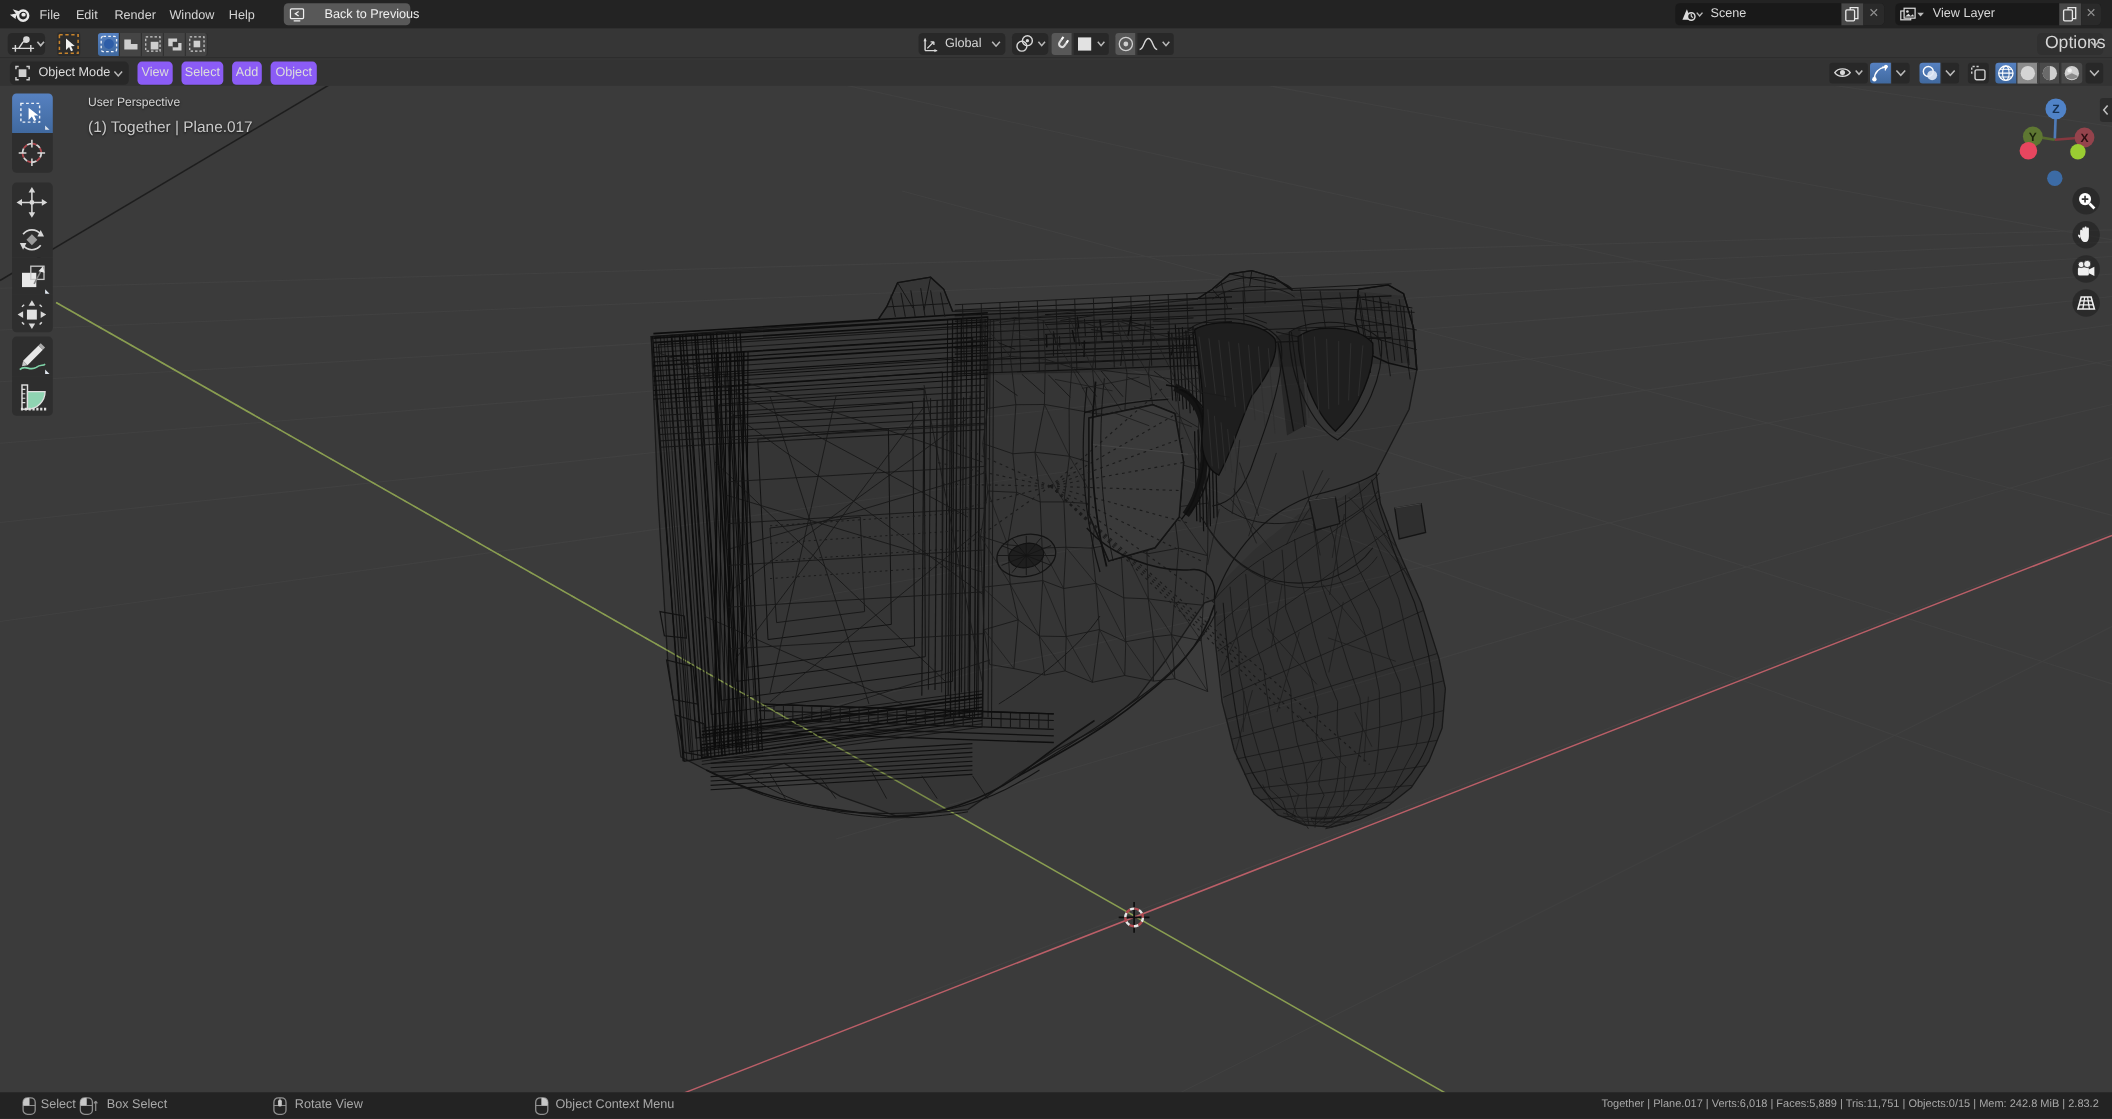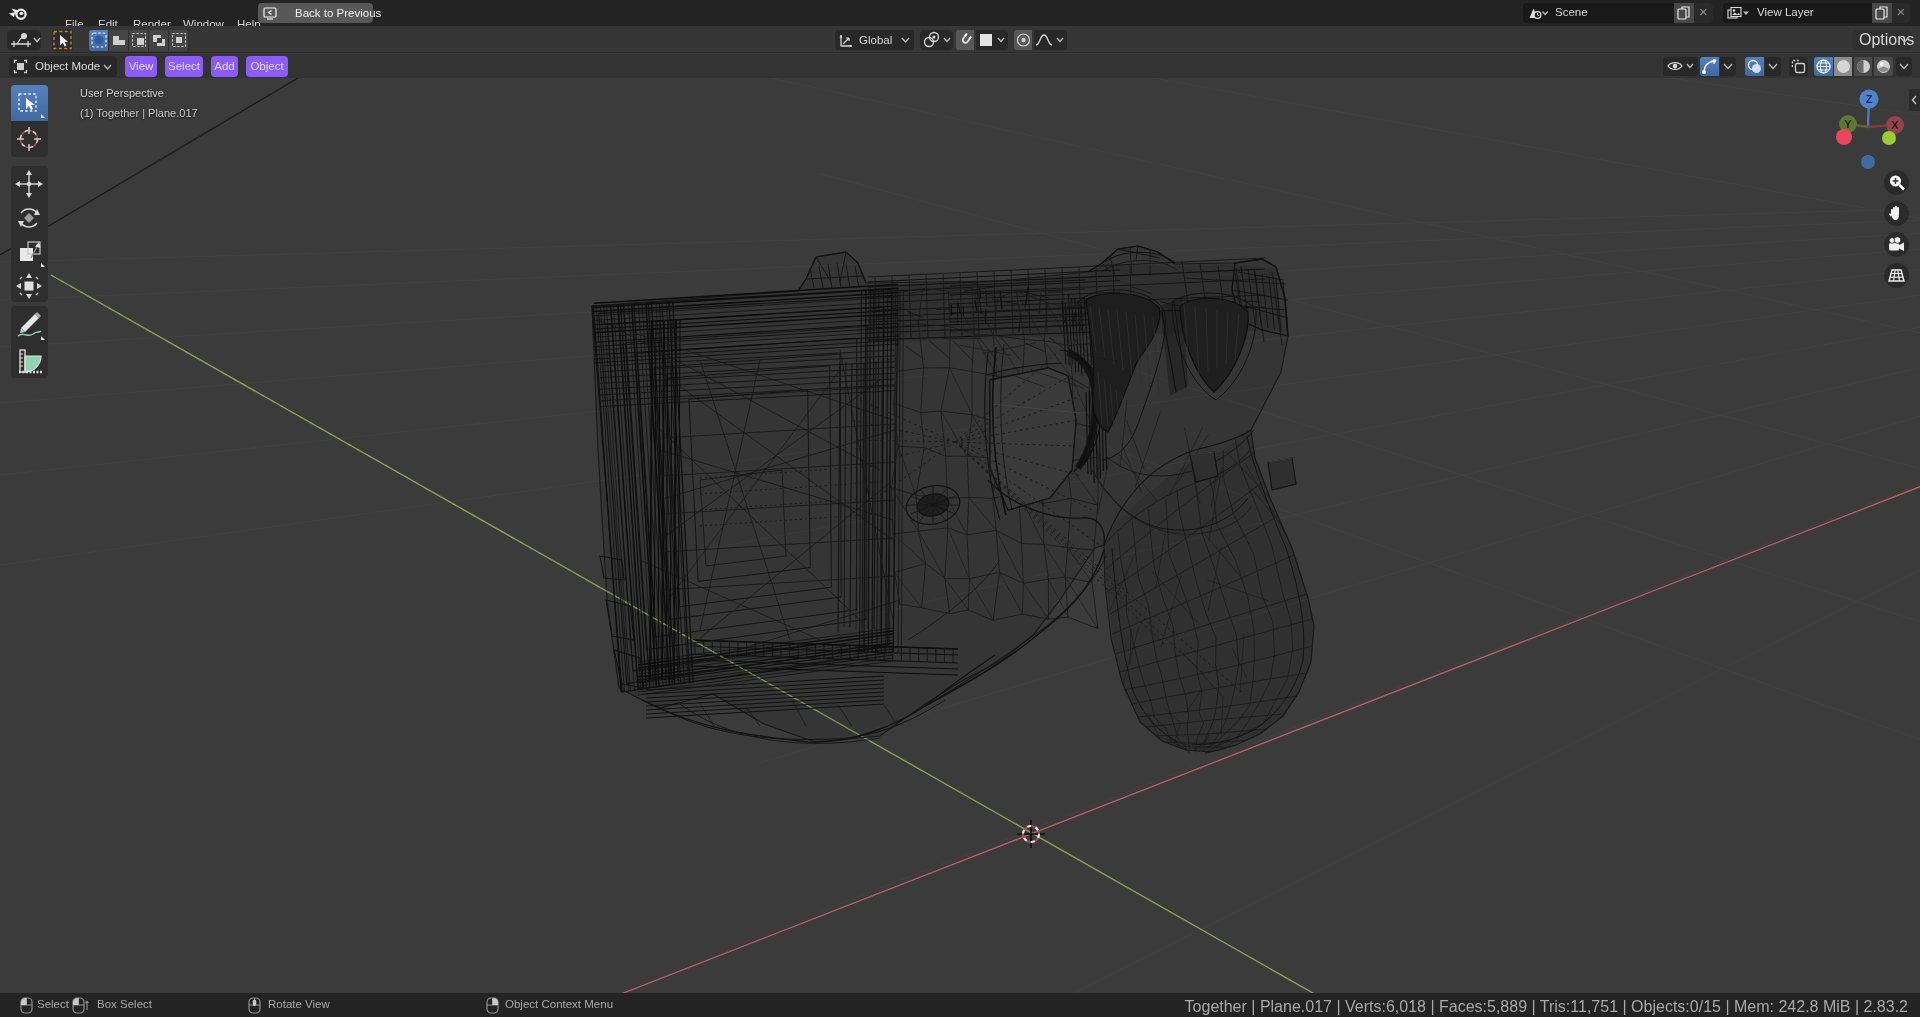--- a/index.html
+++ b/index.html
@@ -1,30 +1,30 @@
 <!DOCTYPE html>
 <html><head>
 <meta charset="utf-8">
 <style>
 * { margin:0; padding:0; box-sizing:border-box; }
 html,body { width:1920px; height:1017px; overflow:hidden; background:#3b3b3b;
   font-family:"Liberation Sans", sans-serif; }
 #topbar { position:absolute; left:0; top:0; width:1920px; height:26px; background:#232323;
   color:#d4d4d4; font-size:11.5px; }
-#topbar .menu { position:absolute; top:18px;margin-left:29px; }
+#topbar .menu { position:absolute; top:8px; }
 #row2 { position:absolute; left:0; top:26px; width:1920px; height:27px; background:#363636;
   border-bottom:1px solid #2c2c2c; }
 #row3 { position:absolute; left:0; top:54px; width:1920px; height:24px; background:#333333; }
 .r3menu { position:absolute; top:2px; height:21px; line-height:21px; text-align:center; color:#dcdcdc; font-size:11.5px; background:#8b5cf6; border-radius:4px; }
 #viewport { position:absolute; left:0; top:78px; width:1920px; height:915px; background:#3b3b3b; }
 #statusbar { position:absolute; left:0; top:993px; width:1920px; height:24px; background:#232323;
   color:#a8a8a8; font-size:11.5px; }
 #overlaytext { position:absolute; left:80px; top:87px; color:#d4d4d4; font-size:11px;
   text-shadow:0 1px 2px rgba(0,0,0,0.7); }
-#overlaytext2 { position:absolute; left:80px; top:107px; color:#c9c9c9; font-size:11px;
+#overlaytext2 { position:absolute; left:80px; top:107px; color:#c9c9c9; font-size:14px;
   text-shadow:0 1px 2px rgba(0,0,0,0.7); }
 </style>
 </head>
 <body>
 <div id="viewport">
   <svg width="1920" height="915" viewBox="0 78 1920 915" style="position:absolute;left:0;top:0">
 <line x1="0.0" y1="262.0" x2="1920.0" y2="209.0" stroke="#414141" stroke-width="1"></line>
 <line x1="0.0" y1="300.0" x2="1920.0" y2="219.9" stroke="#414141" stroke-width="1"></line>
 <line x1="0.0" y1="347.0" x2="1920.0" y2="233.2" stroke="#414141" stroke-width="1"></line>
 <line x1="0.0" y1="403.0" x2="1920.0" y2="249.1" stroke="#414141" stroke-width="1"></line>
@@ -1012,14 +1012,14 @@
       <path d="M1,8 L12,8 M6.5,1 L6.5,8" stroke="#909090" stroke-width="1"></path>
       <rect x="4.8" y="2.5" width="3.4" height="6.5" rx="1.7" fill="#c8c8c8"></rect>
     </svg>
     <span style="position:absolute;left:268px;top:5px">Rotate View</span>
     <svg style="position:absolute;left:486px;top:4px" width="22" height="17" viewBox="0 0 22 17">
       <rect x="1" y="1" width="11" height="15" rx="4" fill="none" stroke="#909090" stroke-width="1.2"></rect>
       <path d="M1,8 L12,8 M6.5,1 L6.5,8" stroke="#909090" stroke-width="1"></path>
       <path d="M12,5 A5.5,4.5 0 0 0 6.5,1 L6.5,8 L12,8 Z" fill="#c8c8c8"></path>
     </svg>
     <span style="position:absolute;left:505px;top:5px">Object Context Menu</span>
-    <span style="position:absolute;right:12px;top:5px;font-size:16px">Together | Plane.017 | Verts:6,018 | Faces:5,889 | Tris:11,751 | Objects:0/15 | Mem: 242.8 MiB | 2.83.2</span>
+    <span style="position:absolute;right:12px;top:5px;font-size:10px">Together | Plane.017 | Verts:6,018 | Faces:5,889 | Tris:11,751 | Objects:0/15 | Mem: 242.8 MiB | 2.83.2</span>
   </div>
 
 </body></html>

